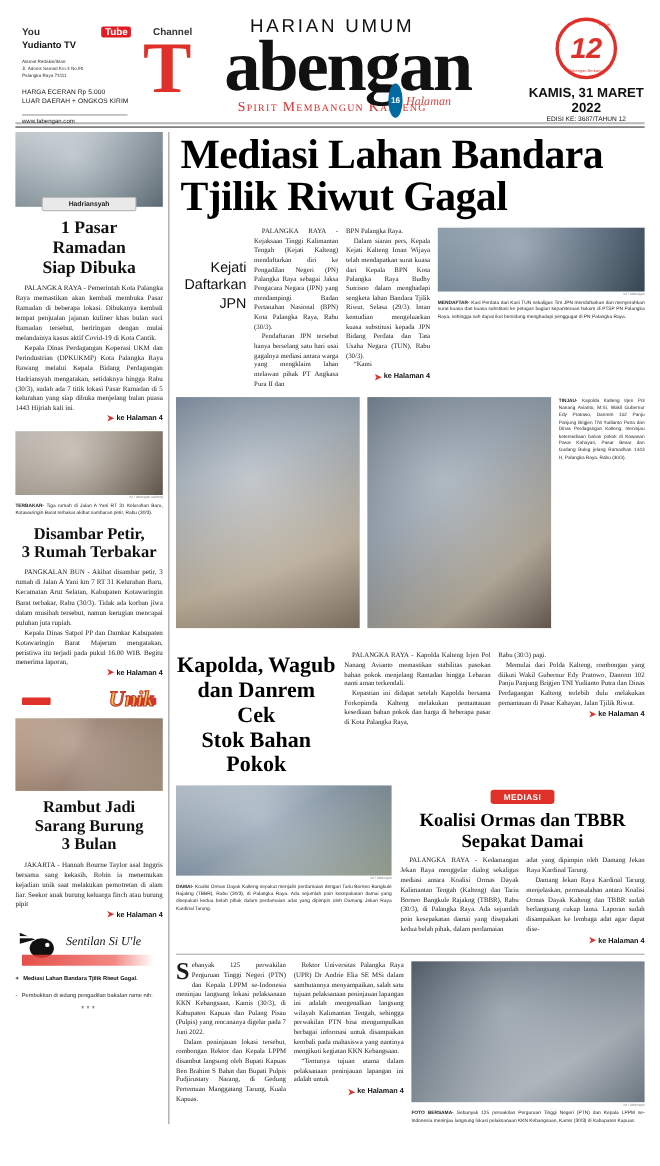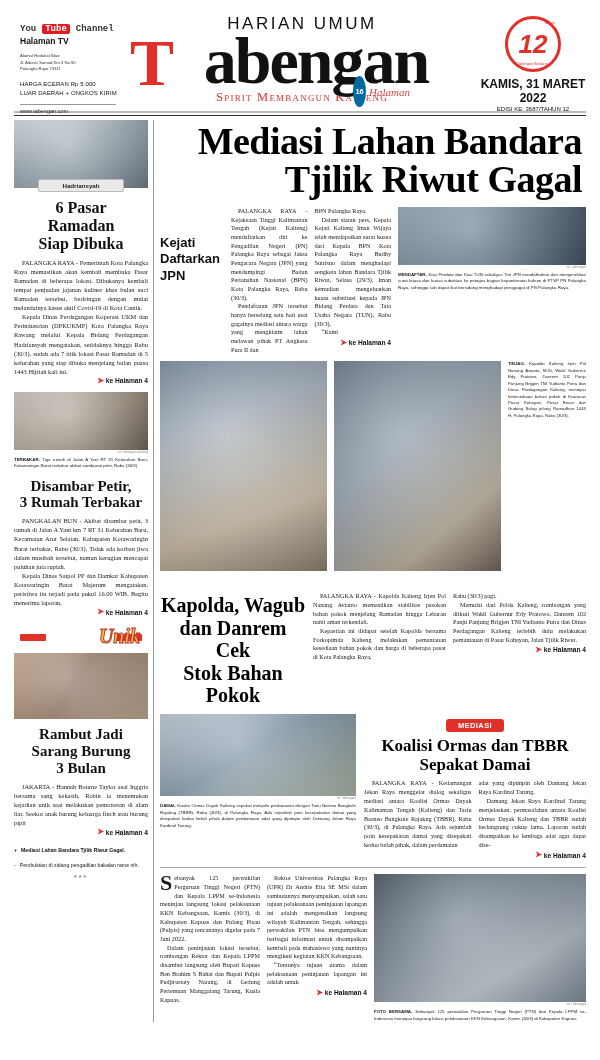--- a/index.html
+++ b/index.html
@@ -9,23 +9,23 @@
     font-family: "Liberation Serif", serif;
     color: #111;
     overflow: hidden;
     position: relative;
   }
   .page { width: 600px; height: 1060px; position: relative; padding: 0 8px; }
 
   
   .masthead { display: flex; align-items: flex-start; height: 108px; padding-top: 12px; }
   .mh-left { width: 122px; padding-left: 12px; padding-top: 12px; }
-  .yt-row { display: flex; align-items: center; gap: 6px; font-family: Liberation Mono, monospace; font-size: 9px; font-weight: bold; }
+  .yt-row { display: flex; align-items: center; gap: 20px; font-family: Liberation Sans, sans-serif; font-size: 9px; font-weight: bold; }
   .yt-you { color: #333; }
-  .yt-tube { background: #e01b24; color: #fff; padding: 0 3px; border-radius: 2px; font-size: 9px; }
+  .yt-tube { background: #e01b24; color: #fff; padding: 0 3px; border-radius: 2px; font-size: 9px; margin-left: 36px; }
   .yt-ch { color: #333; }
   .yt-name { font-family: "Liberation Sans", sans-serif; font-size: 8.5px; font-weight: bold; margin-top: 2px; color: #111; }
   .mh-addr { font-family: "Liberation Sans", sans-serif; font-size: 4.2px; line-height: 1.55; color: #333; margin-top: 7px; }
   .mh-price { font-family: "Liberation Sans", sans-serif; font-size: 6px; line-height: 1.6; color: #111; margin-top: 7px; letter-spacing: .1px; }
   .mh-web { font-family: "Liberation Sans", sans-serif; font-size: 5.5px; color: #222; margin-top: 5px; border-top: 1px solid #999; padding-top: 3px; width: 96px; }
 
   .mh-center { flex: 1; text-align: center; position: relative; }
   .harian { font-family: Liberation Sans, sans-serif; font-size: 17px; letter-spacing: 2.5px; color: #111; margin-top: 2px; }
   .logo-wrap { position: relative; height: 62px; margin-top: -2px; }
   .logo-t { position: absolute; left: 50%; transform: translateX(-172px); top: 2px; font-family: "Liberation Serif", serif; font-size: 66px; font-weight: bold; color: #e0302a; line-height: 58px; }
@@ -79,24 +79,24 @@
   .sentilan { margin-top: 6px; position: relative; height: 34px; }
   .sent-face { position: absolute; left: 2px; top: 2px; width: 40px; height: 30px; }
   .sent-text { position: absolute; left: 46px; top: 8px; font-family: "Liberation Serif", serif; font-style: italic; font-size: 11px; color: #111; }
   .sent-swoosh { position: absolute; left: 6px; top: 26px; width: 120px; height: 10px; background: linear-gradient(90deg,#e0302a,#f0746e 70%,#fff); border-radius: 0 8px 8px 0; opacity: .85; }
   .bullets { margin-top: 10px; font-family: "Liberation Sans", sans-serif; font-size: 5.2px; line-height: 1.6; color: #111; }
   .bullets .b1 { font-weight: bold; display: flex; gap: 4px; }
   .bullets .b2 { display: flex; gap: 4px; margin-top: 7px; color: #222; }
   .dots { text-align: center; font-size: 7px; letter-spacing: 2px; color: #555; margin-top: 2px; }
 
   
-  .head1 { text-align: right; font-family: "Liberation Serif", serif; font-weight: bold; font-size: 38px; line-height: 1.0; letter-spacing: -.5px; color: #000; padding: 2px 4px 0 4px; }
+  .head1 { text-align: left; font-family: "Liberation Serif", serif; font-weight: bold; font-size: 38px; line-height: 1.0; letter-spacing: -.5px; color: #000; padding: 2px 4px 0 4px; }
 
   .sect1 { display: flex; gap: 7px; margin-top: 9px; }
-  .kejati-label { width: 64px; flex: none; text-align: left; font-family: "Liberation Sans", sans-serif; font-weight: bold; font-size: 13px; line-height: 1.25; color: #111; padding-top: 28px; }
+  .kejati-label { width: 64px; flex: none; text-align: right; font-family: "Liberation Sans", sans-serif; font-weight: normal; font-size: 13px; line-height: 1.25; color: #111; padding-top: 28px; }
   .txtcol { flex: 1; font-family: "Liberation Serif", serif; font-size: 6.2px; line-height: 1.4; text-align: justify; color: #1a1a1a; }
   .txtcol p { text-indent: 7px; }
   .sect1-photo { width: 188px; flex: none; }
   .photo.p-kejati { height: 58px; background: linear-gradient(135deg,#8fa3b4 0%,#5d7185 50%,#3f5160 100%); }
 
   .midrow { display: flex; gap: 7px; margin-top: 7px; }
   .photo.p-pasar { height: 210px; background: linear-gradient(160deg,#6b7d92 0%,#9aa7b3 30%,#c3b49c 70%,#8a7c6a 100%); }
   .photo.p-kapolda { height: 210px; background: linear-gradient(140deg,#5a6b7c 0%,#8796a4 40%,#b3a894 75%,#70635a 100%); }
   .rightcap { width: 78px; flex: none; font-family: "Liberation Sans", sans-serif; font-size: 4.3px; line-height: 1.5; color: #222; text-align: justify; }
 
@@ -125,21 +125,21 @@
 
 <div class="page">
 
   <div class="masthead">
     <div class="mh-left">
       <div class="yt-row">
         <span class="yt-you">You</span>
           <span class="yt-tube">Tube</span>
           <span class="yt-ch">Channel</span>
       </div>
-      <div class="yt-name">Halaman TV</div>
+      <div class="yt-name">Yudianto TV</div>
       <div class="mh-addr" style="white-space:pre-line">Alamat Redaksi/Iklan:
 Jl. Adonis Samad Km.3 No.90
 Palangka Raya 73111</div>
       <div class="mh-price" style="white-space:pre-line">HARGA ECERAN Rp 5.000
 LUAR DAERAH + ONGKOS KIRIM</div>
       <div class="mh-web">www.tabengan.com</div>
     </div>
 
     <div class="mh-center">
       <div class="harian">HARIAN UMUM</div>
@@ -167,21 +167,21 @@
   </div>
 
   <div class="rule-thick"></div>
   <div class="rule-thin"></div>
 
   <div class="body-grid">
 
     <div class="col-left">
       <div class="photo p-hadrian"></div>
       <div class="name-tag">Hadriansyah</div>
-      <div class="lead-title" style="white-space:pre-line">6 Pasar
+      <div class="lead-title" style="white-space:pre-line">1 Pasar
 Ramadan
 Siap Dibuka</div>
       <div class="body-text">
         <p>PALANGKA RAYA - Pemerintah Kota Palangka Raya memastikan akan kembali membuka Pasar Ramadan di beberapa lokasi. Dibukanya kembali tempat penjualan jajanan kuliner khas bulan suci Ramadan tersebut, beriringan dengan mulai melandainya kasus aktif Covid-19 di Kota Cantik.</p>
         <p>Kepala Dinas Perdagangan Koperasi UKM dan Perindustrian (DPKUKMP) Kota Palangka Raya Rawang melalui Kepala Bidang Perdagangan Hadriansyah mengatakan, setidaknya hingga Rabu (30/3), sudah ada 7 titik lokasi Pasar Ramadan di 5 kelurahan yang siap dibuka menjelang bulan puasa 1443 Hijriah kali ini.</p>
       </div>
       <div class="jump">
         <span class="jump-ico">➤</span>
         <span>ke Halaman 4</span>
       </div>
@@ -216,20 +216,30 @@
 3 Bulan</div>
       <div class="body-text">
         <p>JAKARTA - Hannah Bourne Taylor asal Inggris bersama sang kekasih, Robin ia menemukan kejadian unik saat melakukan pemotretan di alam liar. Seekor anak burung keluarga finch atau burung pipit</p>
       </div>
       <div class="jump">
         <span class="jump-ico">➤</span>
         <span>ke Halaman 4</span>
       </div>
       <div style="clear:both"></div>
 
+      <div class="sentilan">
+        <svg class="sent-face" viewBox="0 0 40 30">
+          <ellipse cx="22" cy="18" rx="11" ry="9" fill="#111"></ellipse>
+          <path d="M2 4 L16 10 L2 14 Z" fill="#111"></path>
+          <rect x="1" y="7" width="14" height="2" fill="#fff"></rect>
+          <circle cx="27" cy="15" r="2" fill="#fff"></circle>
+        </svg>
+        <div class="sent-swoosh"></div>
+        <div class="sent-text">Sentilan Si U'le</div>
+      </div>
 
       <div class="bullets">
         <div class="b1">
           <span>+</span>
           <span>Mediasi Lahan Bandara Tjilik Riwut Gagal.</span>
         </div>
         <div class="b2">
           <span>-</span>
           <span>Pembuktian di sidang pengadilan bakalan rame nih.</span>
         </div>

